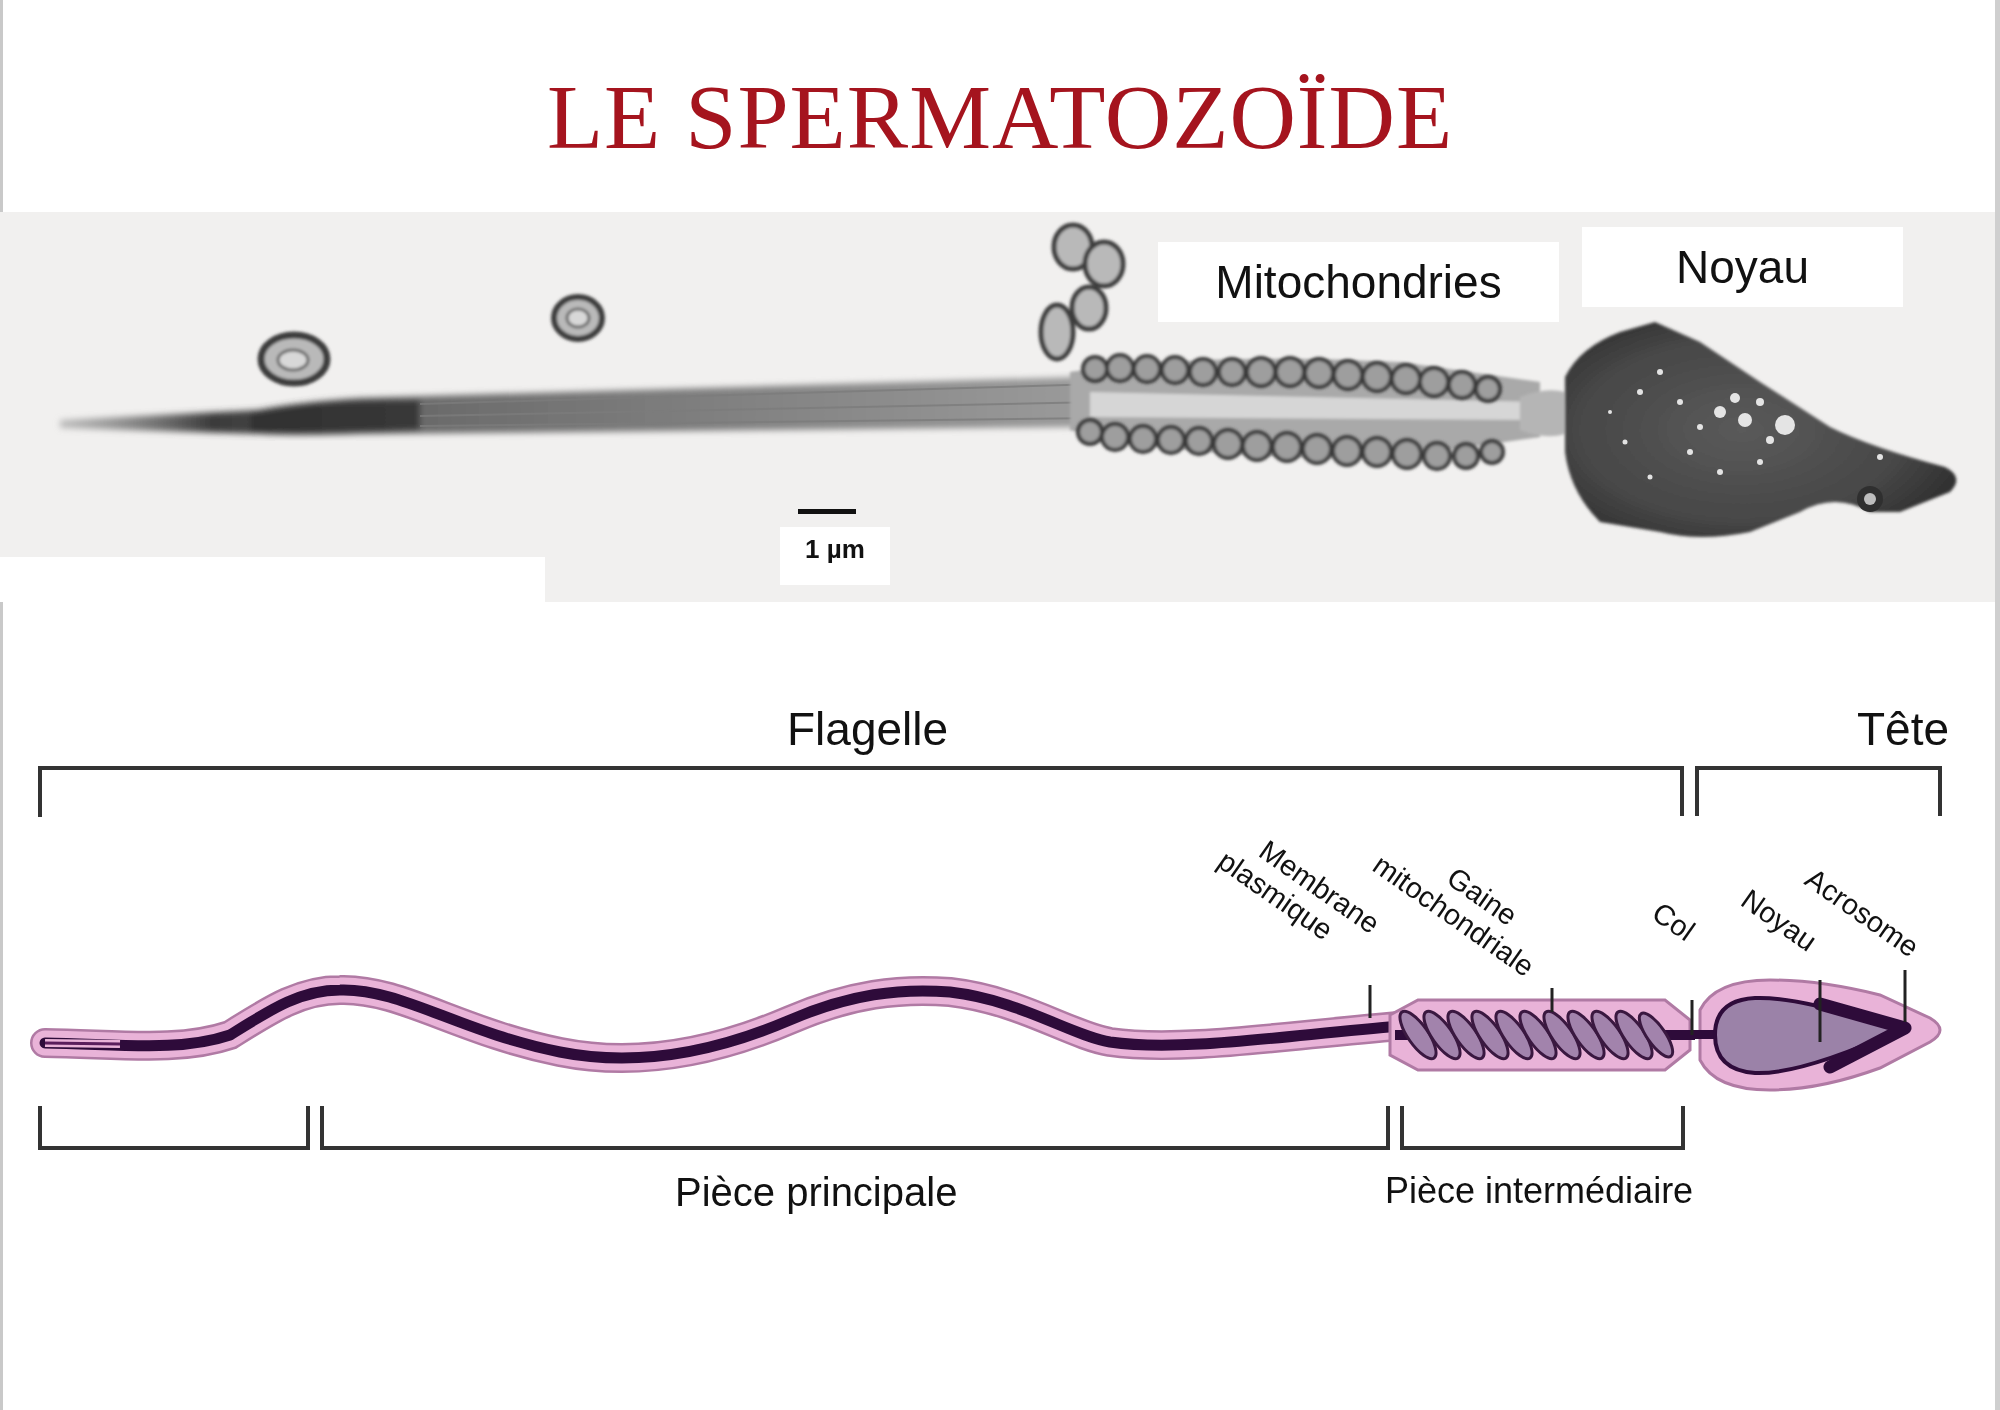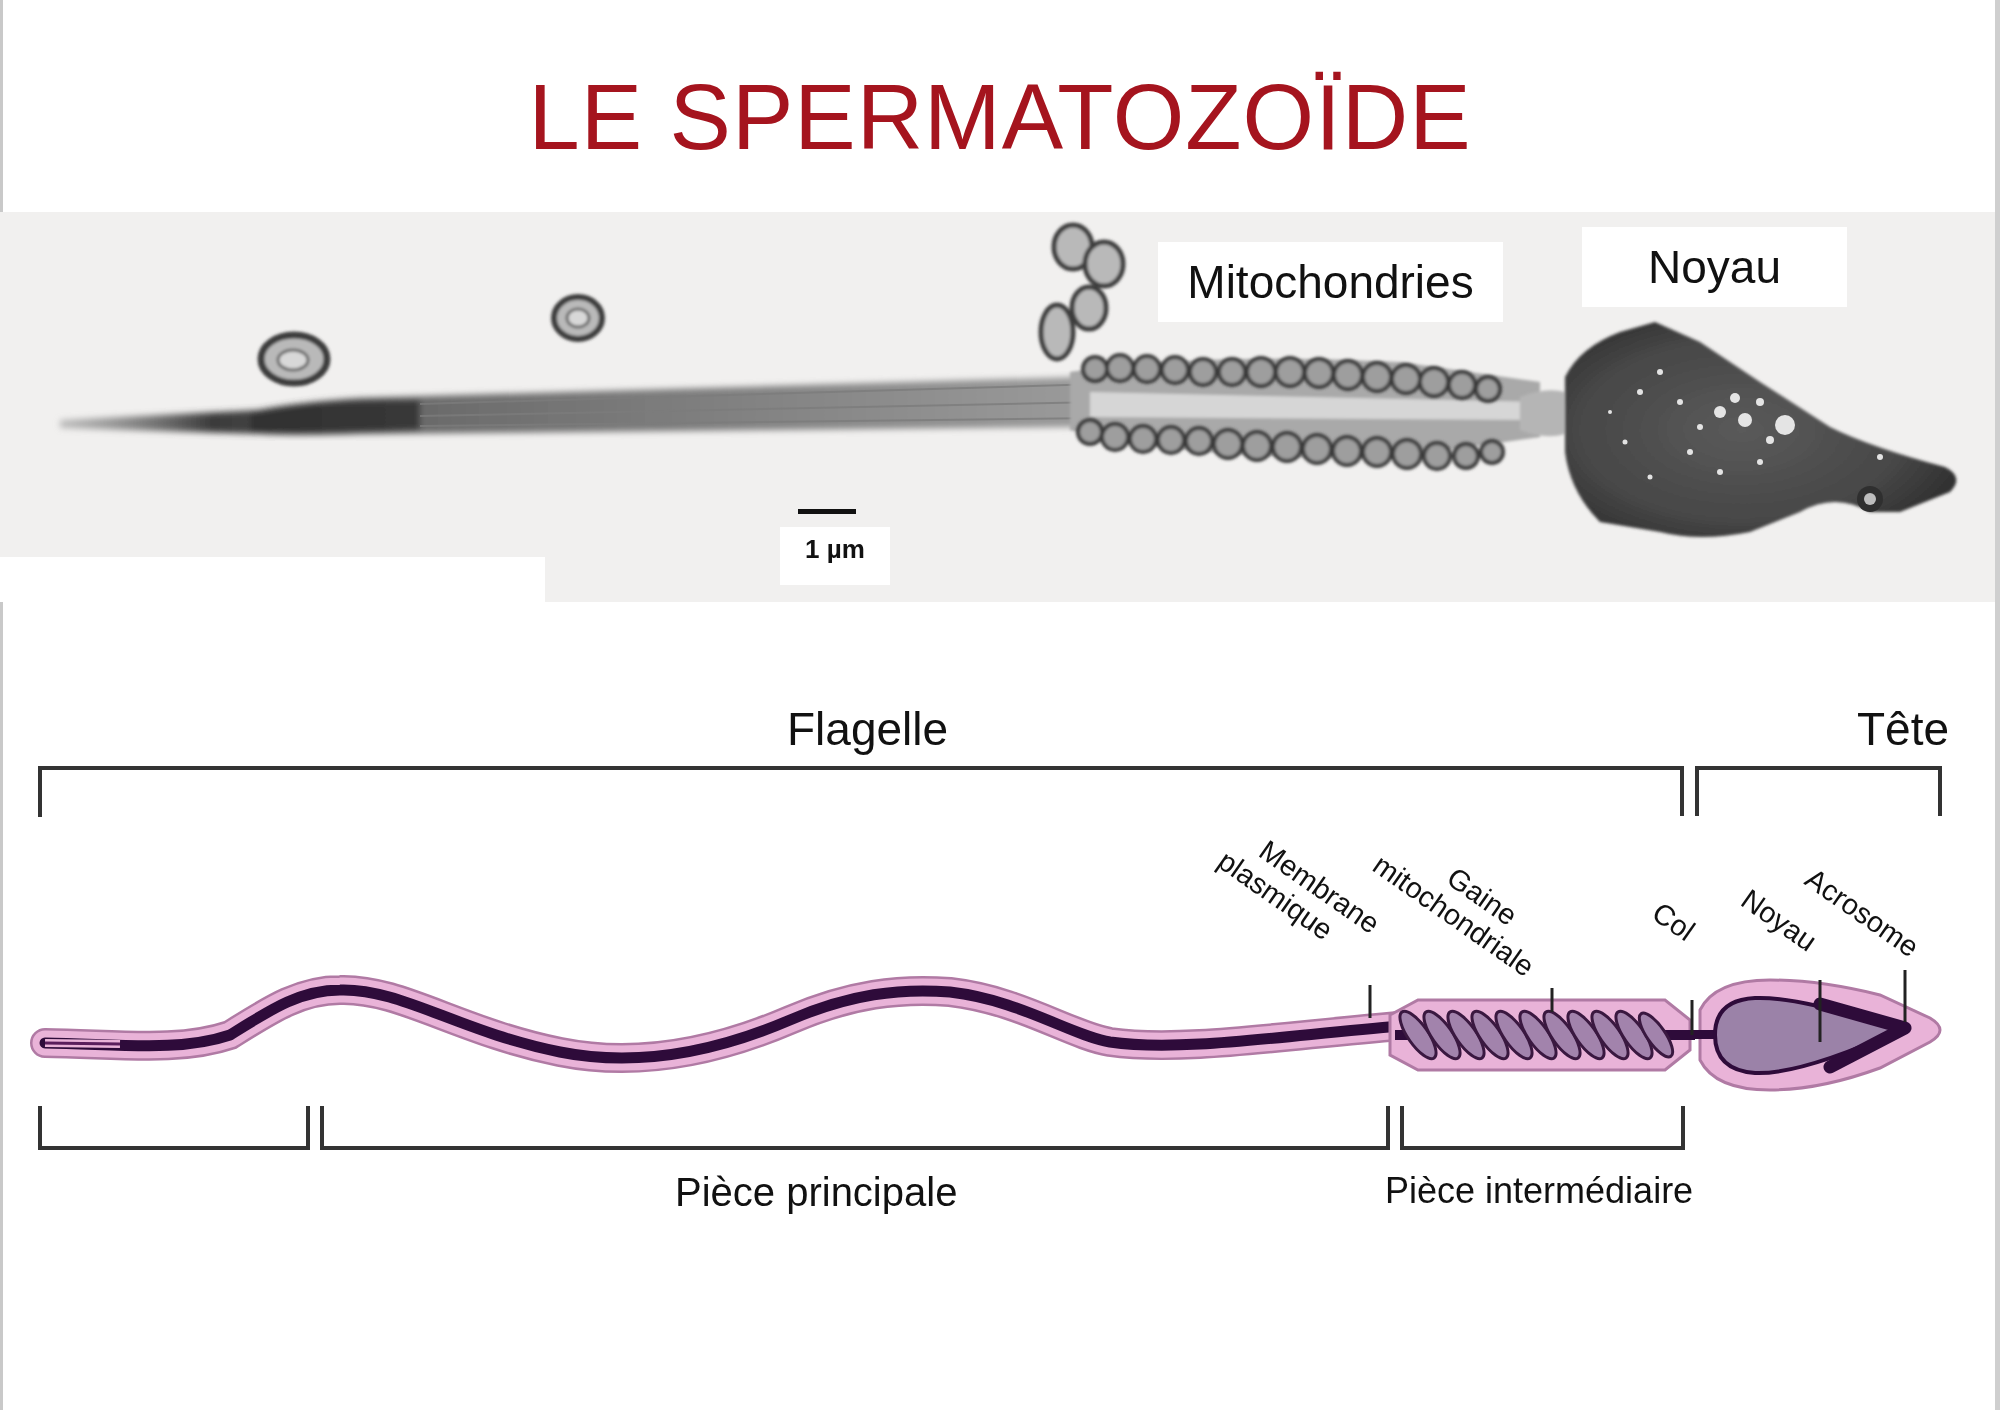--- a/index.html
+++ b/index.html
@@ -6,29 +6,29 @@
     body {
       width: 2000px; height: 1410px; position: relative; overflow: hidden;
       background: #ffffff;
       font-family: "Liberation Sans", "DejaVu Sans", sans-serif;
     }
     .frame-left { position: absolute; left: 0; top: 0; width: 3px; height: 1410px; background: #c9c9c9; }
     .frame-right { position: absolute; right: 0; top: 0; width: 5px; height: 1410px; background: #cfcfcf; }
     .title {
       position: absolute; left: 0; width: 2000px; top: 62px; text-align: center;
       color: #a5141e; font-size: 92px; letter-spacing: 1px; line-height: 110px;
-      font-family: Liberation Sans, sans-serif;
+      font-family: Liberation Serif, serif;
     }
     .micrograph {
       position: absolute; left: 0; top: 212px; width: 1995px; height: 390px;
     }
     .micrograph svg { position: absolute; left: 0; top: 0; }
     .label-box {
       position: absolute; background: #ffffff; color: #111;
-      font-size: 46px; padding: 0 0; display: flex; align-items: center; justify-content: center;
+      font-size: 46px; padding: 0 28px; display: flex; align-items: center; justify-content: center;
     }
     .scale-text { font-size: 26px; font-weight: bold; color: #111; margin-top: 44px; }
     .diagram { position: absolute; left: 0; top: 690px; width: 2000px; height: 560px; }
     .diagram svg { position: absolute; left: 0; top: 0; }
     .section-label { position: absolute; color: #111; font-size: 46px; white-space: nowrap; margin-left: 25px; }
     .part-label { position: absolute; color: #111; font-size: 40px; white-space: nowrap; }
     .rot-label {
       position: absolute; color: #111; font-size: 29px; line-height: 32px;
       transform-origin: left top; transform: rotate(35deg); white-space: nowrap; text-align: left;
     }

